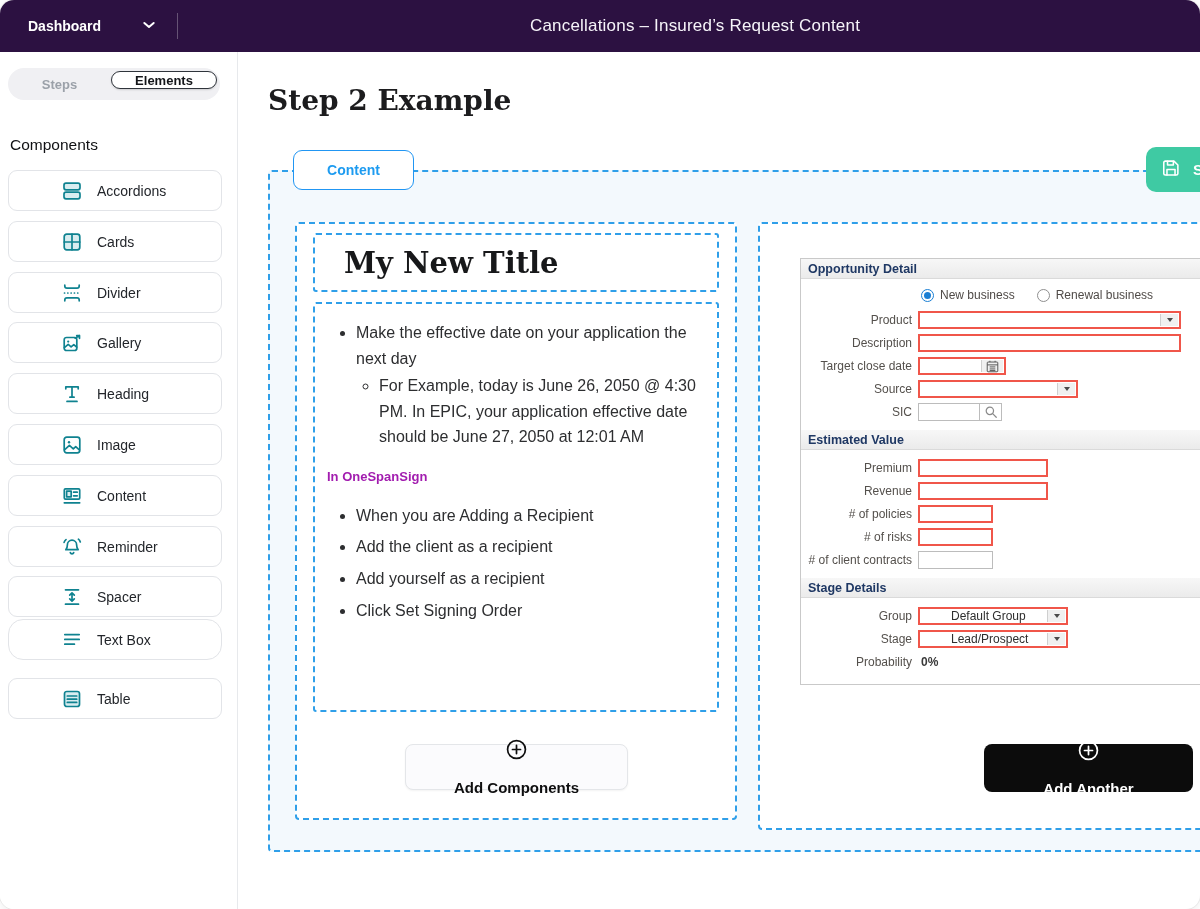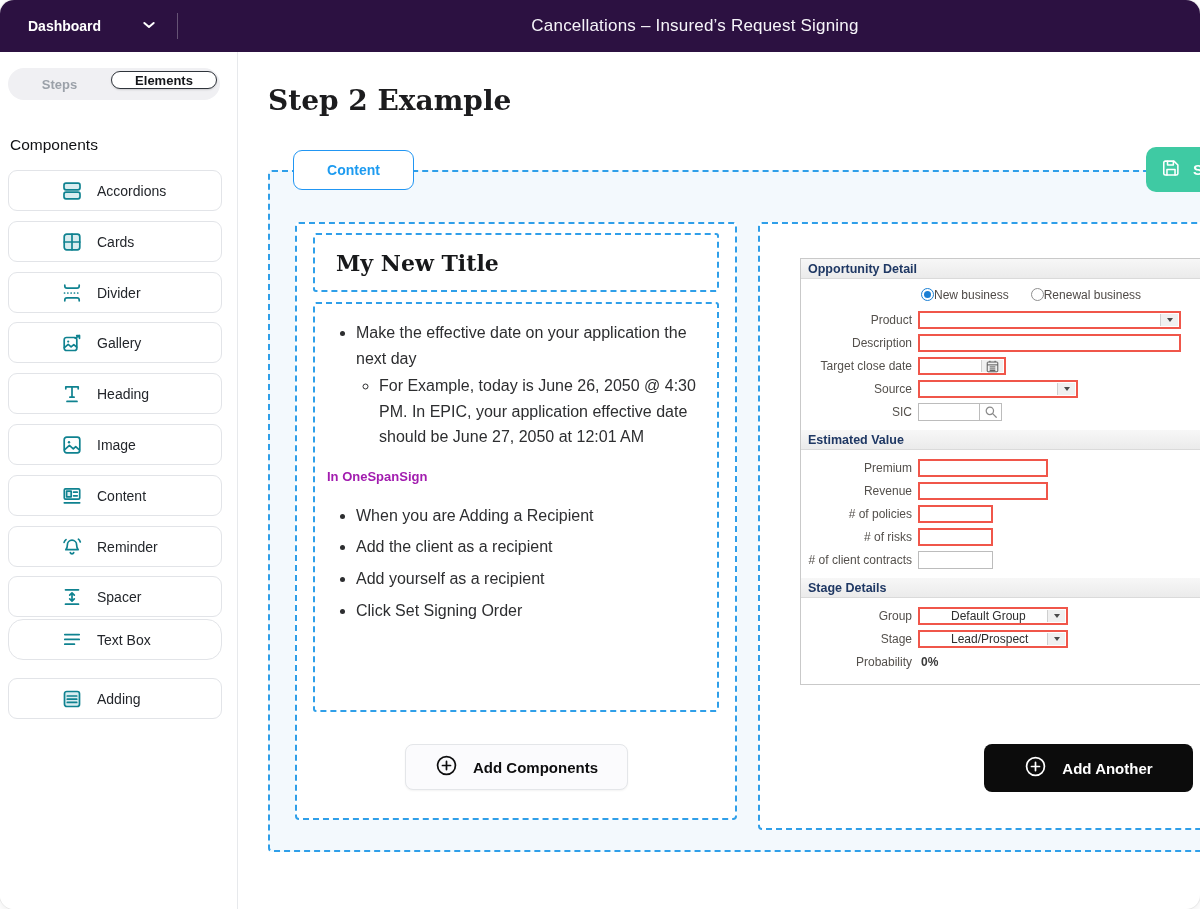--- a/index.html
+++ b/index.html
@@ -38,45 +38,45 @@
                border-radius:9px;display:flex;align-items:center;justify-content:center;color:#1d9bf0;font-weight:700;
                font-size:14px;box-sizing:border-box;z-index:4;cursor:pointer;}
   .save-btn{position:absolute;left:1146px;top:147px;width:130px;height:45px;background:#3fcaa3;border-radius:10px;
             display:flex;align-items:center;padding-left:14px;gap:11px;color:#fff;font-weight:700;font-size:15px;
             box-sizing:border-box;z-index:4;cursor:pointer;}
   .panel{background:#fff;border:2px dashed #2f9fe9;border-radius:4px;box-sizing:border-box;position:absolute;z-index:1;}
   .panel-left{left:295px;top:222px;width:442px;height:598px;}
   .panel-right{left:758px;top:222px;width:462px;height:608px;}
   .title-box{position:absolute;left:313px;top:233px;width:406px;height:59px;background:#fff;border:2px dashed #2f9fe9;
              border-radius:3px;box-sizing:border-box;display:flex;align-items:center;padding-left:17px;z-index:2;}
-  .title-box h2{margin:4px;font-family:"DejaVu Serif",serif;font-size:22px;font-weight:700;color:#17181a;}
+  .title-box h2{margin:12px;font-family:"DejaVu Serif",serif;font-size:29px;font-weight:700;color:#17181a;}
   .content-box{position:absolute;left:313px;top:302px;width:406px;height:410px;background:#fff;border:2px dashed #2f9fe9;
                border-radius:3px;box-sizing:border-box;padding:16px 12px 8px 12px;overflow:hidden;z-index:2;}
   .rich{font-size:16px;line-height:1.6;color:#2d2e30;}
   .rich ul{margin:0;padding-left:29px;}
   .rich ul ul{padding-left:23px;margin:2px 0 0;}
   .rich li{margin:0 0 3px;}
   .rich ul.l2 li{margin-bottom:6px;}
   .rich .sub-h{font-weight:700;font-size:13px;color:#a21caf;margin:17px 0 15px 0;}
 
   .big-btn{position:absolute;display:flex;align-items:center;justify-content:center;gap:15px;border-radius:8px;
-           font-weight:700;font-size:15px;z-index:2;cursor:pointer;box-sizing:border-box;}
+           font-weight:700;font-size:15px;z-index:2;cursor:pointer;box-sizing:border-box;flex-direction:column;}
   .add-components{left:405px;top:744px;width:223px;height:46px;background:#fbfbfd;border:1px solid #e4e6e9;color:#0e0e0f;
                   box-shadow:0 1px 2px rgba(0,0,0,.05);}
   .add-another{left:984px;top:744px;width:209px;height:48px;background:#0c0c0c;color:#fff;border:none;}
 
   
   .epic-form{position:absolute;left:800px;top:258px;width:412px;background:#fff;border:1px solid #c9c9c9;z-index:2;
              font-size:12px;color:#2e2e2e;box-sizing:border-box;padding-bottom:8px;}
   .f-section{margin-bottom:9px;}
   .f-section:last-child{margin-bottom:0;}
   .f-bar{height:19px;display:flex;align-items:center;padding-left:7px;font-weight:700;font-size:12.5px;color:#1f3864;
          background:linear-gradient(#f7f7f7,#ebebeb);border-bottom:1px solid #dadada;margin-bottom:9px;}
   .f-radio-row{display:flex;align-items:center;margin:7px 0 9px 120px;}
-  .r-item{display:flex;align-items:flex-start;margin-right:22px;}
+  .r-item{display:flex;align-items:flex-end;gap:6px;margin-right:22px;}
   .radio{width:13px;height:13px;border-radius:50%;border:1px solid #8f8f8f;background:#fff;box-sizing:border-box;position:relative;}
   .radio.sel{border:1px solid #1b7fd4;}
   .radio.sel::after{content:'';position:absolute;left:2px;top:2px;right:2px;bottom:2px;border-radius:50%;background:#1b7fd4;}
   .r-label{font-size:12px;color:#4f4a47;}
   .f-row{display:flex;align-items:center;margin:0 0 5px 0;}
   .f-label{width:117px;flex:none;text-align:right;padding-right:6px;font-size:12px;color:#54504c;line-height:18px;
            white-space:nowrap;box-sizing:border-box;}
   .field{position:relative;height:18px;background:#fff;border:1px solid #bcbcbc;box-sizing:border-box;display:flex;align-items:center;padding-left:28px;}
   .field.req{border:2px solid #f0564a;}
   .fv{font-size:12px;color:#2e2e2e;padding:0 3px;line-height:14px;white-space:nowrap;}
@@ -98,21 +98,21 @@
   <div id="topbar">
     <div class="dash-btn">
       <span>Dashboard</span>
       <span>
         <svg width="16" height="16" viewBox="0 0 24 24" fill="none" stroke="#fff" stroke-width="3" stroke-linecap="round" stroke-linejoin="round">
             <path d="M5 9l7 6 7-6"></path>
           </svg>
       </span>
     </div>
     <div class="topbar-divider"></div>
-    <div class="topbar-title">Cancellations – Insured’s Request Signing</div>
+    <div class="topbar-title">Cancellations – Insured’s Request Content</div>
   </div>
 
   <div class="sidebar">
     <div class="seg">
       <div class="steps">Steps</div>
       <div class="elements">Elements</div>
     </div>
     <div class="components-h">Components</div>
     <div id="component-list">
         <div class="side-item" style="top: 118px;">
@@ -208,21 +208,21 @@
           </span>
           <span class="s-label">Text Box</span>
         </div>
         <div class="side-item" style="top: 626px;">
           <span class="s-icon">
             <svg width="24" height="24" viewBox="0 0 24 24" fill="none" stroke="#0F8290" stroke-width="1.7" stroke-linecap="round" stroke-linejoin="round">
               <rect x="4.5" y="4.5" width="15" height="15" rx="2.3" fill="#d9edf0"></rect>
               <path d="M7.3 9h9.4M7.3 12.2h9.4M7.3 15.4h9.4"></path>
             </svg>
           </span>
-          <span class="s-label">Adding</span>
+          <span class="s-label">Table</span>
         </div>
       </div>
   </div>
 
   <div class="page-title">Step 2 Example</div>
   <div class="canvas"></div>
   <div class="content-tab">Content</div>
   <div class="save-btn">
     <span>
       <svg width="22" height="22" viewBox="0 0 24 24" fill="none" stroke="#fff" stroke-width="1.7" stroke-linecap="round" stroke-linejoin="round">

